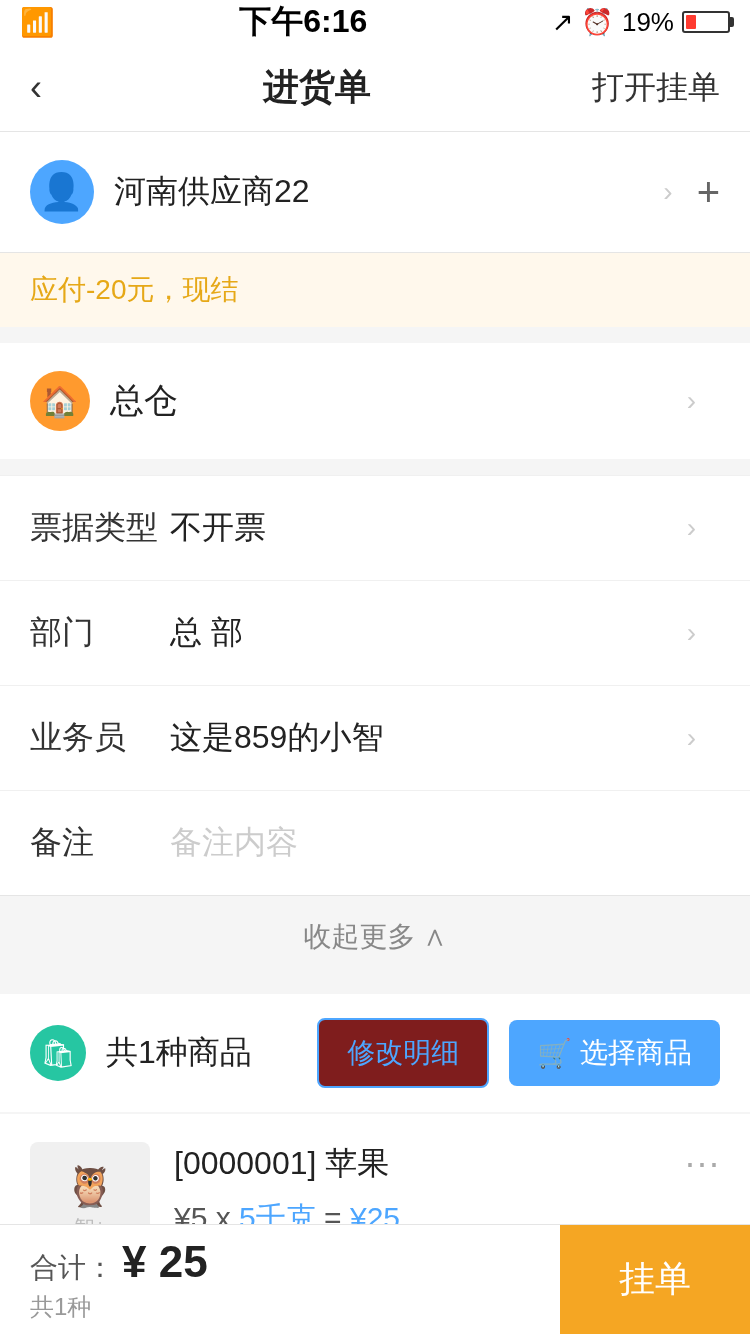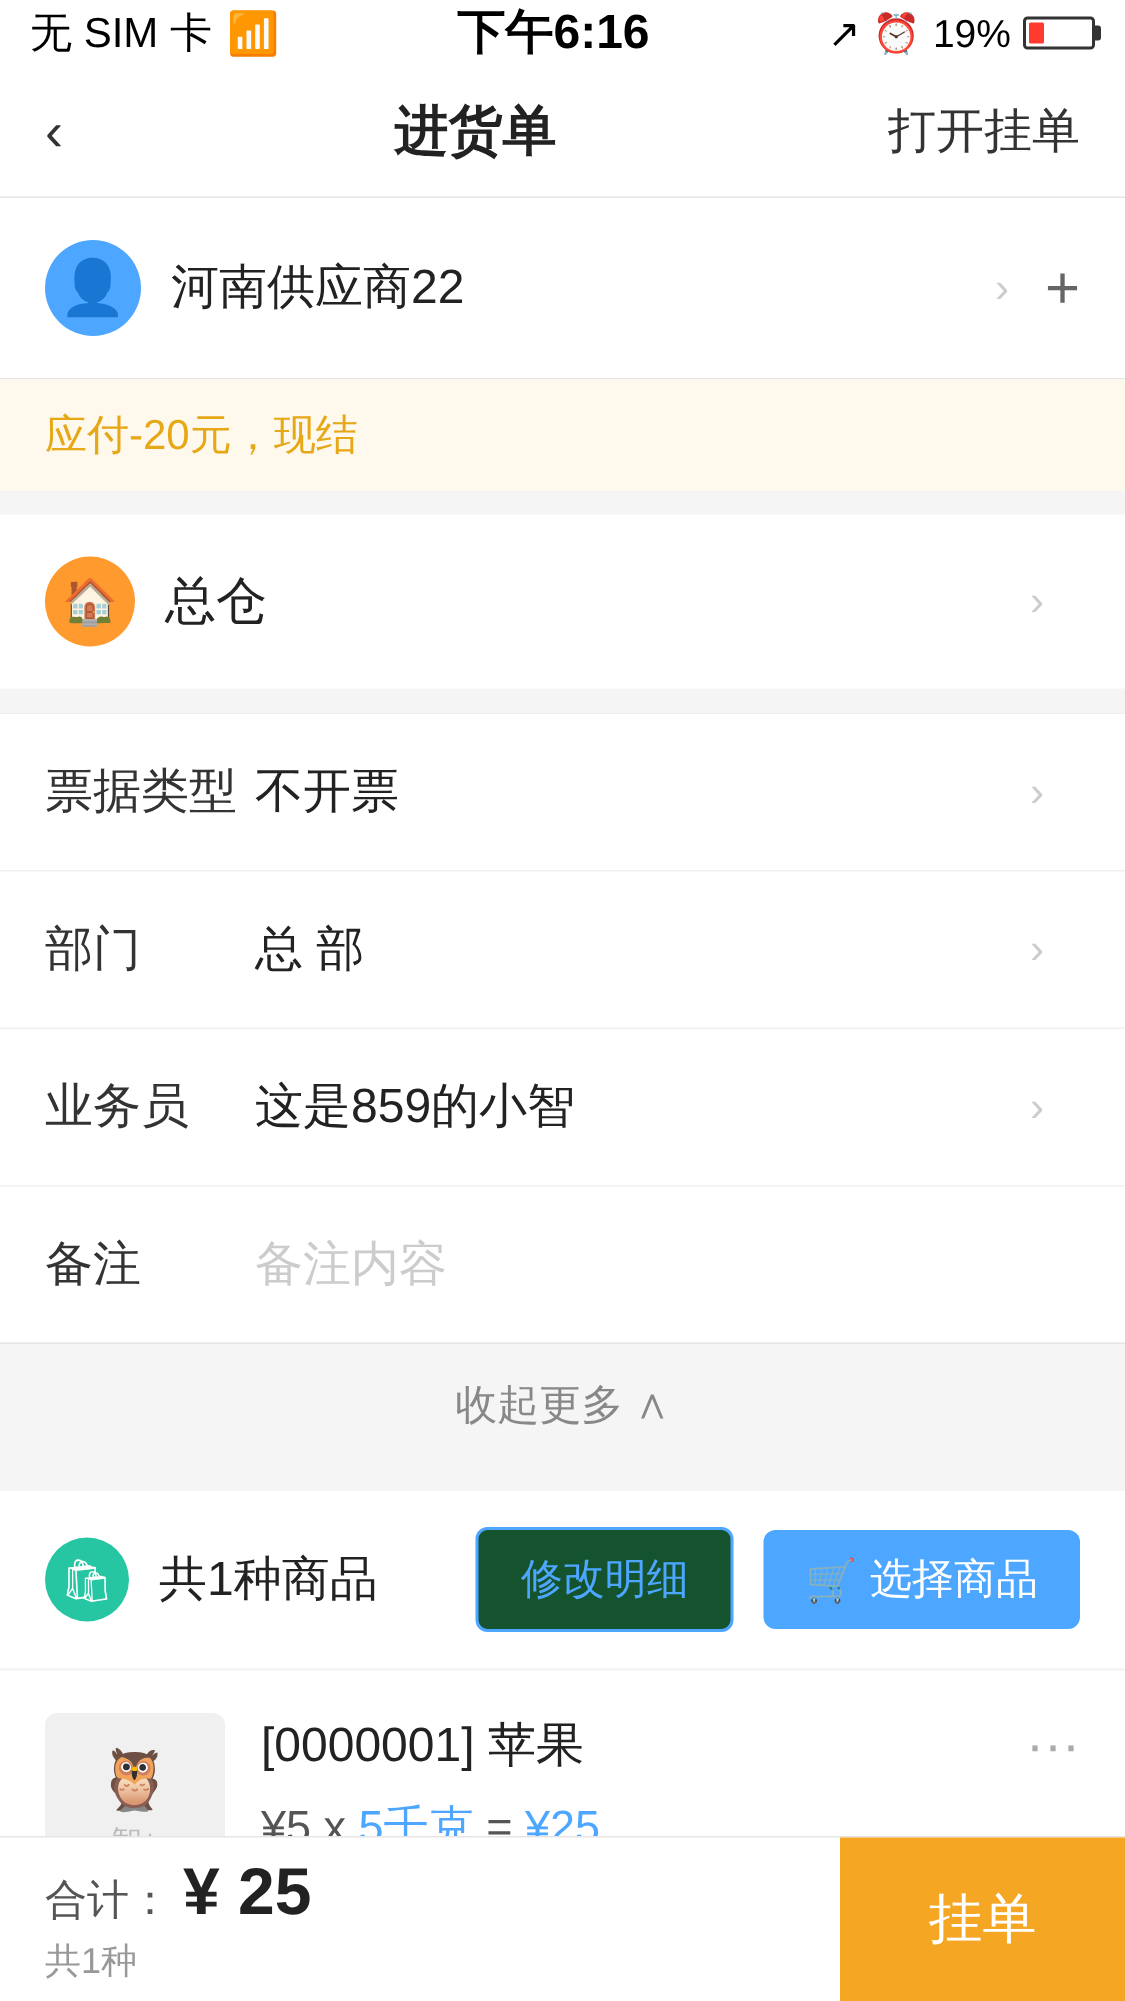--- a/index.html
+++ b/index.html
@@ -144,21 +144,21 @@
       margin-bottom: 2px;
     }
     .product-count-icon {
       width: 56px; height: 56px; border-radius: 50%;
       background: #26c6a2; display: flex; align-items: center; justify-content: center;
       flex-shrink: 0;
     }
     .product-count-text { color: #fff; font-size: 28px; }
     .product-count-label { flex: 1; font-size: 32px; color: #222; }
     .btn-outline {
-      border: 2px solid #4da6ff; color: #4da6ff; background: #14532d;
+      border: 2px solid #4da6ff; color: #4da6ff; background: #7f1d1d;
       padding: 14px 28px; border-radius: 8px; font-size: 28px; cursor: pointer;
     }
     .btn-blue {
       background: #4da6ff; color: #fff; border: none;
       padding: 14px 28px; border-radius: 8px; font-size: 28px; cursor: pointer;
       display: flex; align-items: center; gap: 8px;
     }
 
     
     .product-item {
@@ -211,21 +211,20 @@
     .btn-checkout {
       width: 190px; background: #4da6ff; color: #fff;
       font-size: 36px; font-weight: 500; border: none; cursor: pointer;
     }
   </style>
 </head>
 <body>
 
 <div class="status-bar">
   <div class="status-left">
-    <span>无 SIM 卡</span>
     <span>📶</span>
   </div>
   <div class="status-center">下午6:16</div>
   <div class="status-right">
     <span>↗</span>
     <span>⏰</span>
     <span>19%</span>
     <div class="battery-icon">
       <div class="battery-fill"></div>
     </div>

